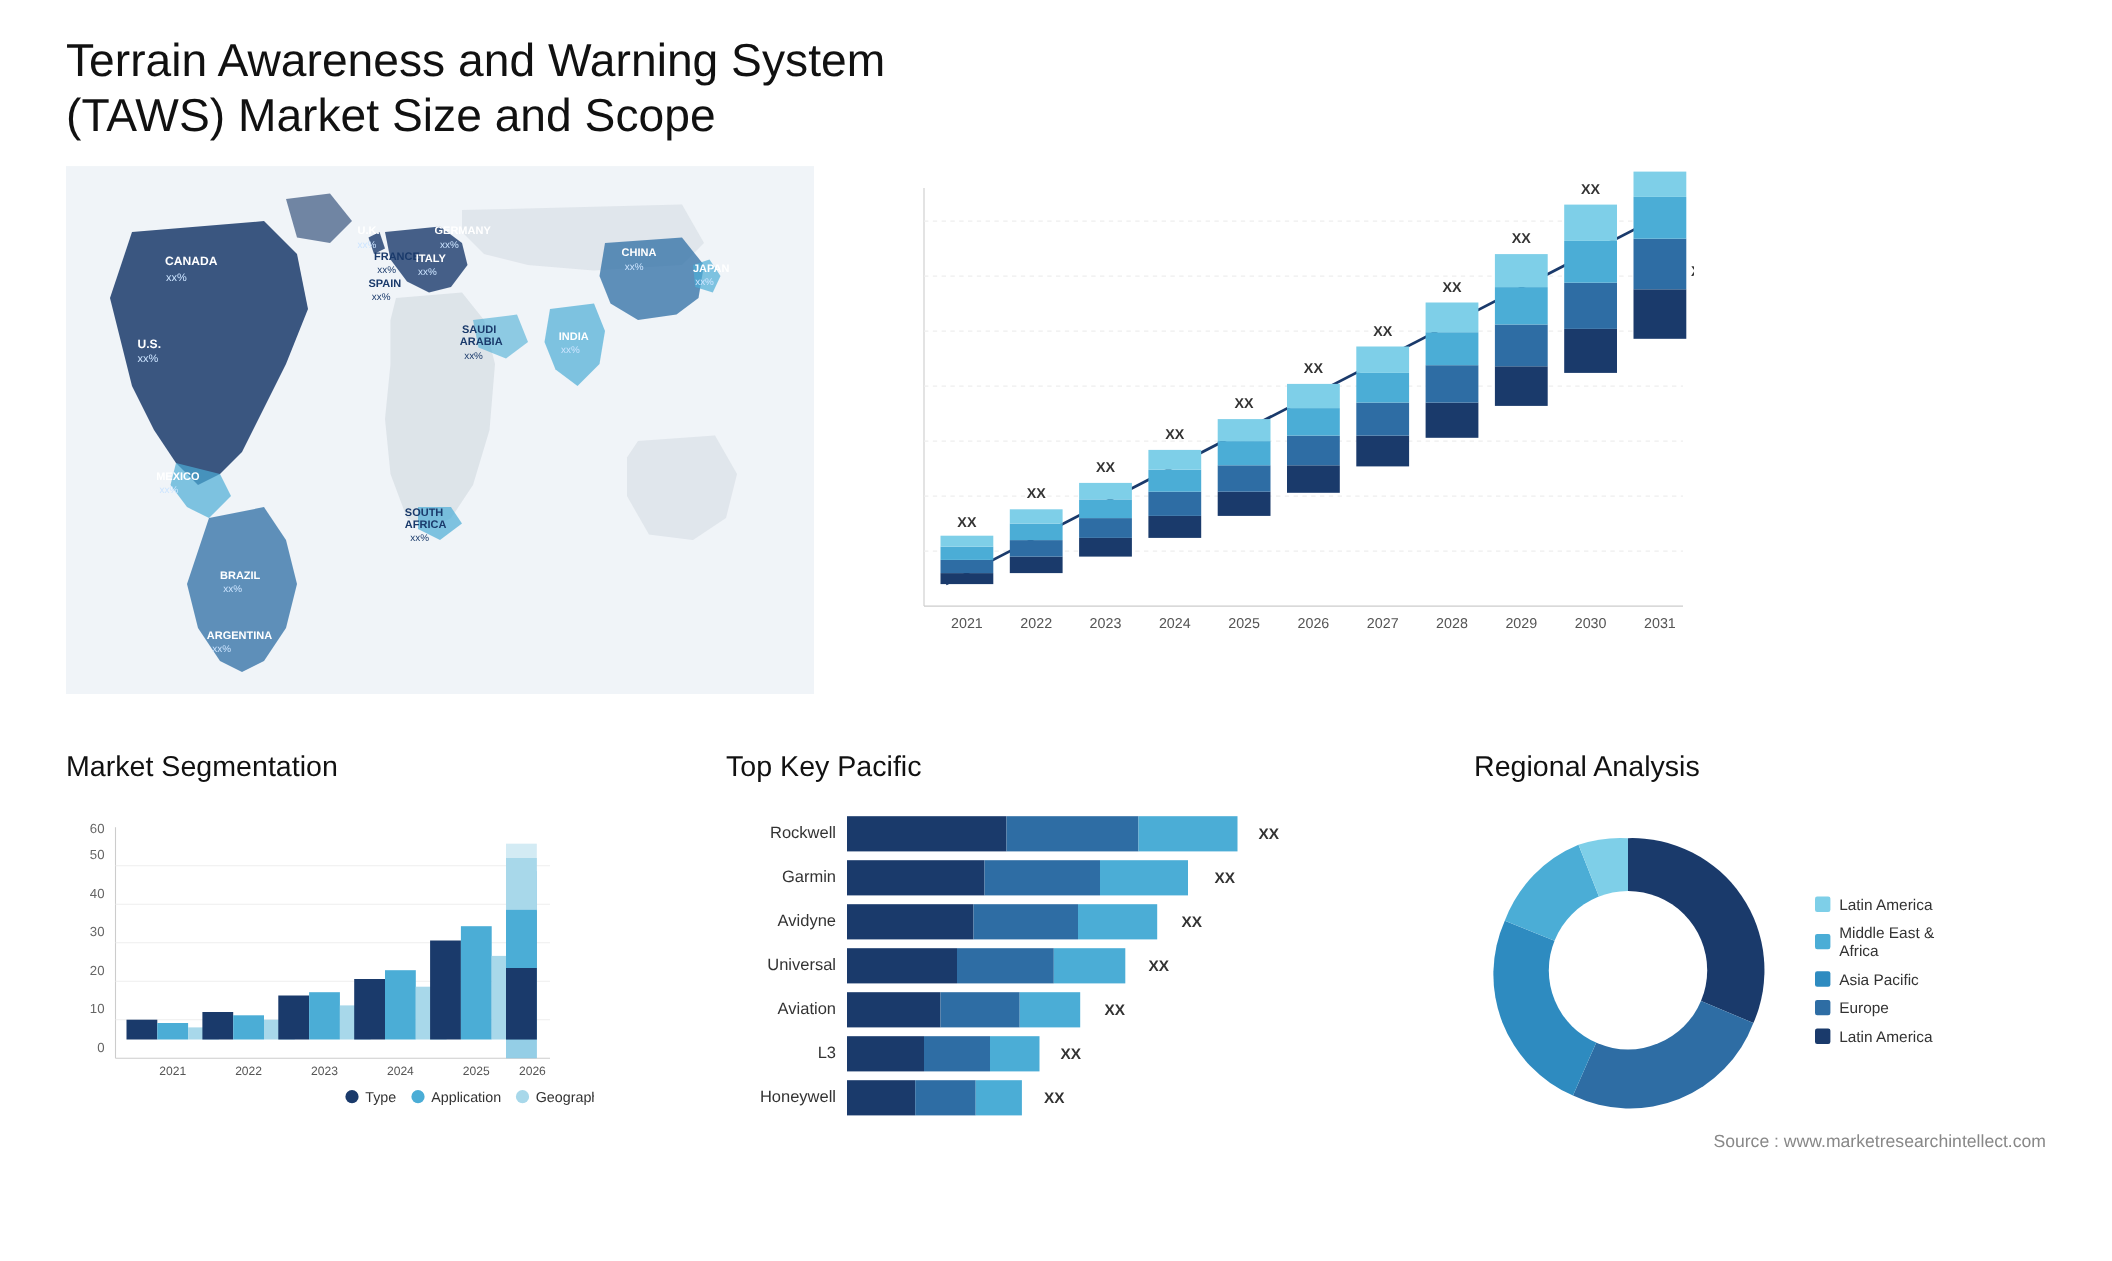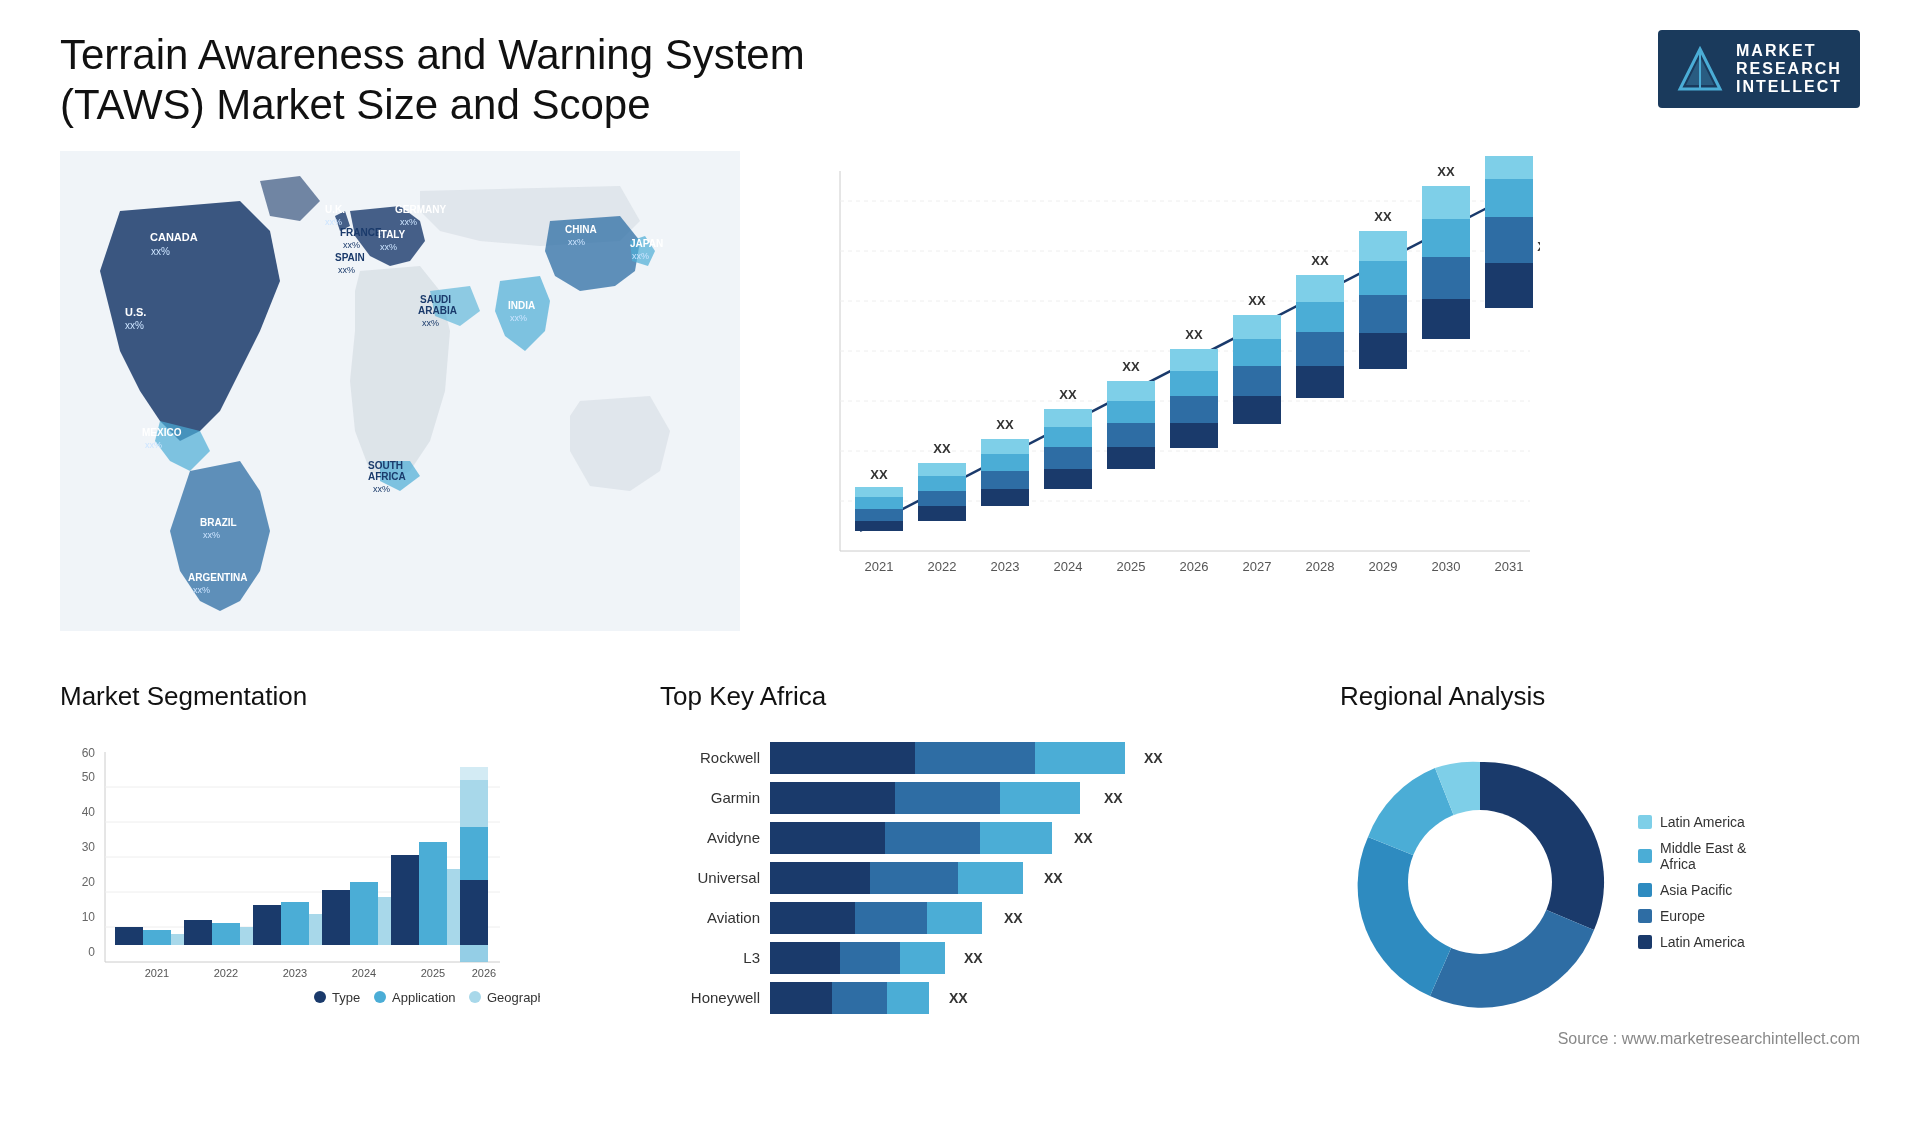--- a/index.html
+++ b/index.html
@@ -141,21 +141,21 @@
       font-size: 14px;
       font-weight: 700;
       color: #333;
       margin-left: 6px;
       align-self: center;
     }
 
     .donut-container {
       display: flex;
       align-items: center;
-      gap: 18px;
+      gap: 30px;
     }
 
     .donut-legend {
       display: flex;
       flex-direction: column;
       gap: 10px;
     }
 
     .donut-legend-item {
       display: flex;
@@ -179,34 +179,20 @@
       margin-top: 8px;
     }
   </style>
 </head>
 <body>
 
 <div class="page-container">
 
   <div class="header">
     <h1 class="page-title">Terrain Awareness and Warning System (TAWS) Market Size and Scope</h1>
-    <div class="logo-container">
-      <div class="logo-box">
-        <svg class="logo-icon" viewBox="0 0 48 48" xmlns="http://www.w3.org/2000/svg">
-          <polygon points="24,4 44,44 4,44" fill="none" stroke="#4badd6" stroke-width="3"></polygon>
-          <polygon points="24,12 38,40 10,40" fill="#4badd6" opacity="0.3"></polygon>
-          <line x1="24" y1="4" x2="24" y2="44" stroke="#4badd6" stroke-width="2"></line>
-        </svg>
-        <div>
-          <div style="font-size:16px;font-weight:900;letter-spacing:2px;">MARKET</div>
-          <div style="font-size:16px;font-weight:900;letter-spacing:2px;">RESEARCH</div>
-          <div style="font-size:16px;font-weight:900;letter-spacing:2px;">INTELLECT</div>
-        </div>
-      </div>
-    </div>
   </div>
 
   <div class="main-grid">
 
     <div class="map-section">
       <div class="world-map-container">
         <svg viewBox="0 0 680 480" xmlns="http://www.w3.org/2000/svg" width="680" height="480">
 
           <rect width="680" height="480" fill="#f0f4f8"></rect>
 
@@ -447,21 +433,21 @@
         <circle cx="260" cy="255" r="6" fill="#1a3a6b"></circle>
         <text x="272" y="260" font-size="13" fill="#333">Type</text>
         <circle cx="320" cy="255" r="6" fill="#4badd6"></circle>
         <text x="332" y="260" font-size="13" fill="#333">Application</text>
         <circle cx="415" cy="255" r="6" fill="#a8d8ea"></circle>
         <text x="427" y="260" font-size="13" fill="#333">Geography</text>
       </svg>
     </div>
 
     <div style="padding: 0 30px;">
-      <div class="section-title">Top Key Africa</div>
+      <div class="section-title">Top Key Pacific</div>
       <div class="players-list">
 
         <div class="player-row">
           <span class="player-name">Rockwell</span>
           <div class="player-bar-container">
             <div style="display:flex;height:32px;width:360px;">
               <div style="width:145px;height:100%;background:#1a3a6b;"></div>
               <div style="width:120px;height:100%;background:#2e6da4;"></div>
               <div style="width:90px;height:100%;background:#4badd6;"></div>
             </div>

